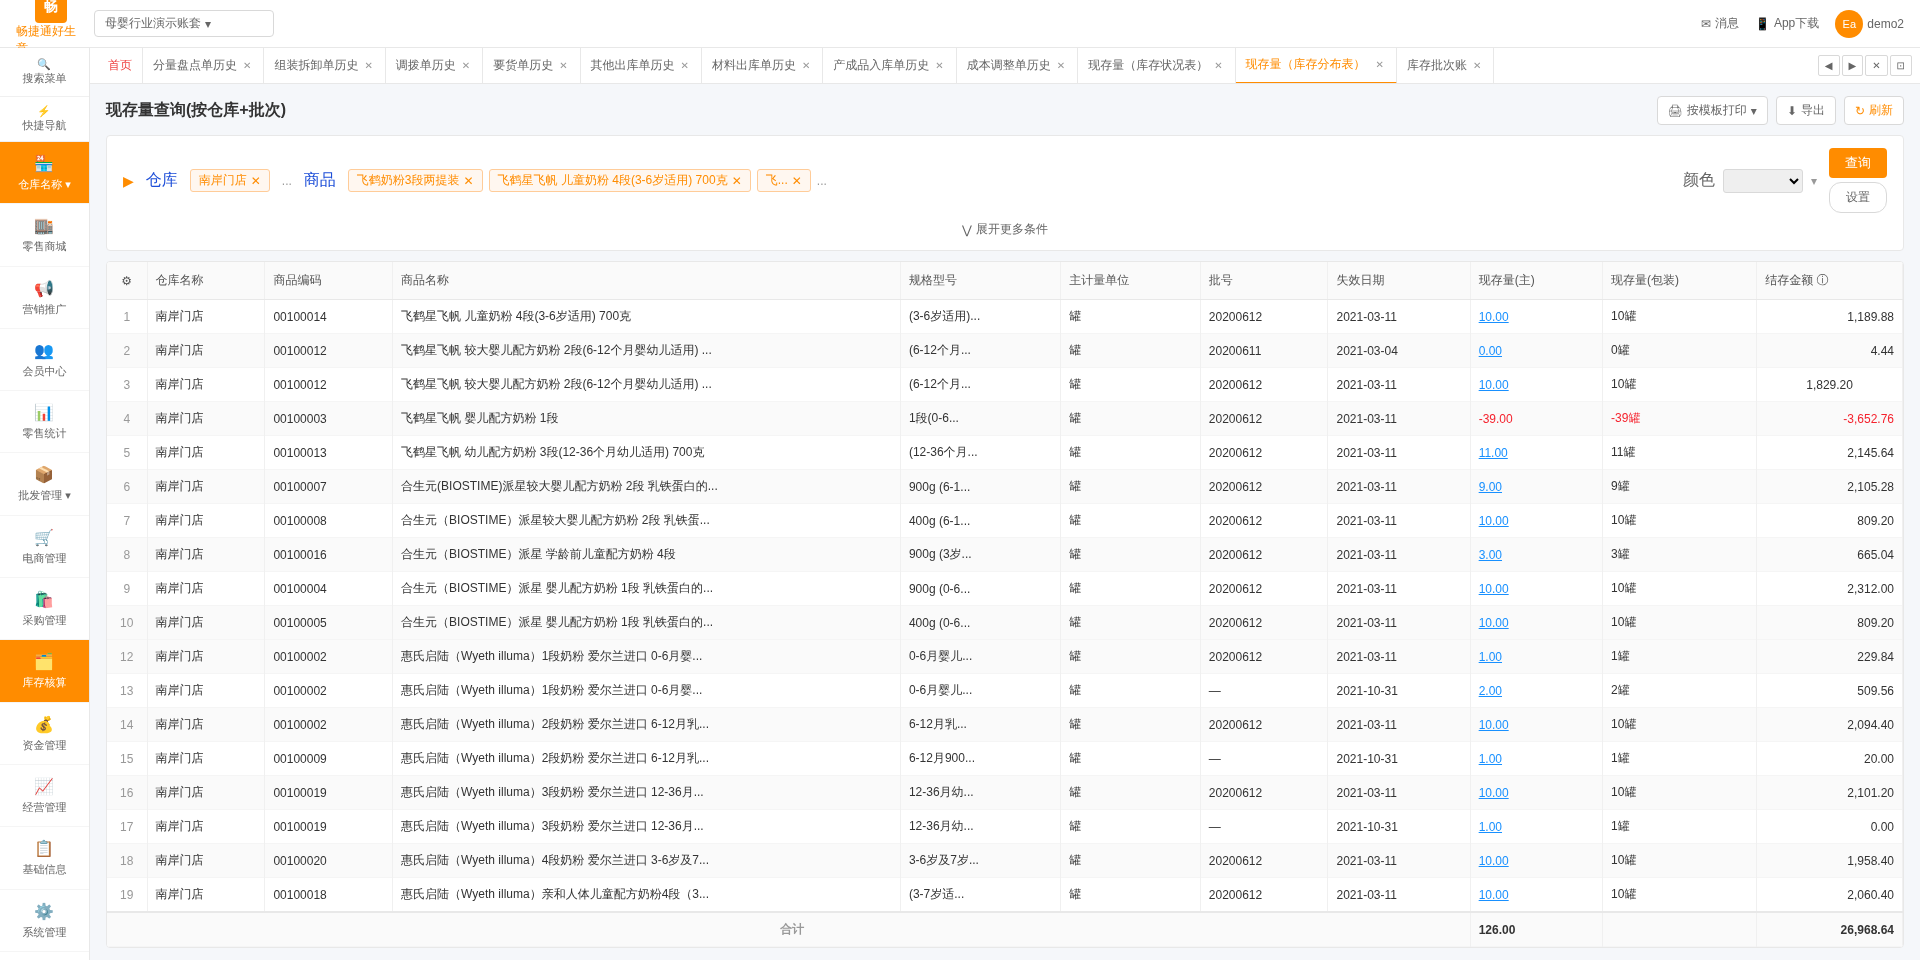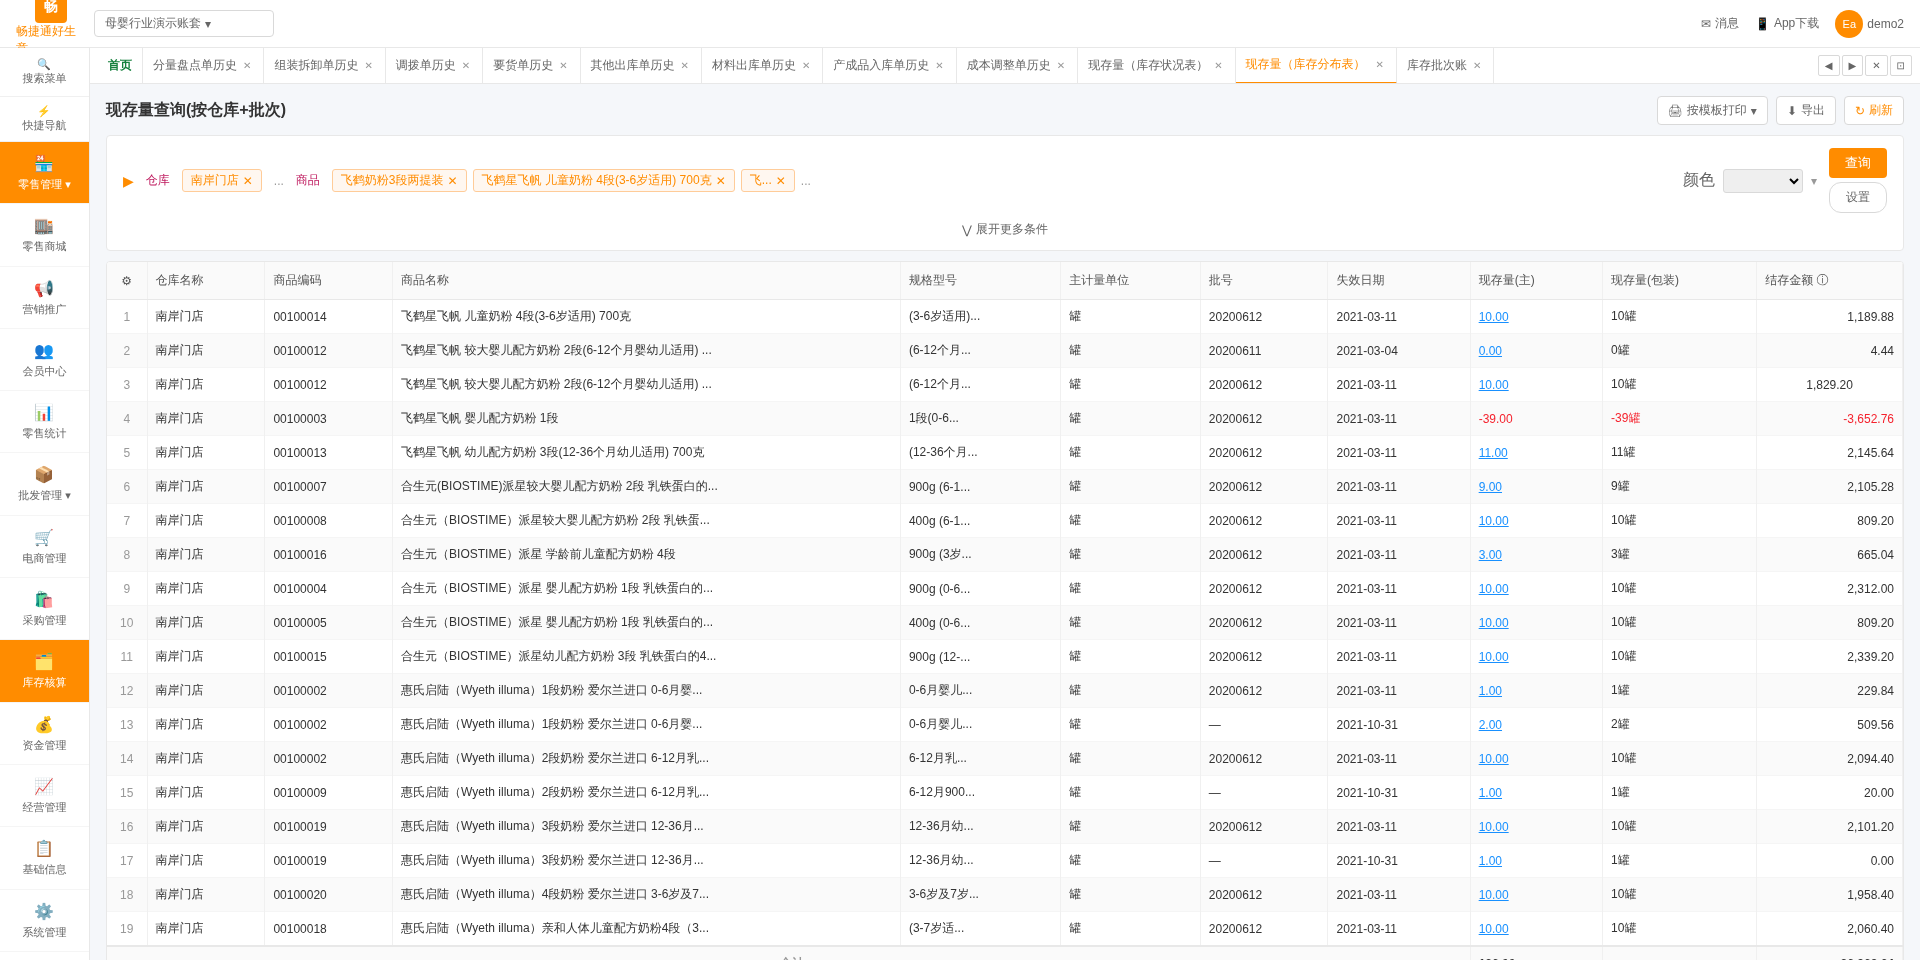--- a/index.html
+++ b/index.html
@@ -56,21 +56,21 @@
       display: flex; align-items: center; padding: 0 8px;
       height: 36px; overflow: hidden;
     }
     .tab-item {
       display: flex; align-items: center; gap: 4px;
       padding: 0 10px; height: 36px; border-right: 1px solid #e8e8e8;
       cursor: pointer; white-space: nowrap; font-size: 12px; color: #666;
       flex-shrink: 0;
     }
     .tab-item.active { color: #ff8c00; border-bottom: 2px solid #ff8c00; gap: 8px; }
-    .tab-item.home { color: #15803d; font-weight: 700; }
+    .tab-item.home { color: #ef4444; font-weight: 400; }
     .tab-close { color: #999; font-size: 10px; cursor: pointer; padding: 1px 2px; }
     .tab-bar-arrows { display: flex; gap: 2px; margin-left: auto; }
     .tab-arrow { padding: 4px 6px; cursor: pointer; color: #666; border: 1px solid #d9d9d9; border-radius: 2px; font-size: 10px; }
 
     
     .page-content { flex: 1; padding: 12px 16px; overflow: auto; background: #f5f7fa; }
 
     
     .page-header {
       display: flex; align-items: center; justify-content: space-between;
@@ -81,21 +81,21 @@
     .btn-template { display: flex; align-items: center; gap: 4px; border: 1px solid #d9d9d9; border-radius: 4px; padding: 5px 10px; cursor: pointer; background: white; color: #666; font-size: 12px; }
     .btn-export { display: flex; align-items: center; gap: 4px; border: 1px solid #d9d9d9; border-radius: 4px; padding: 5px 10px; cursor: pointer; background: white; color: #666; font-size: 12px; }
     .btn-refresh { display: flex; align-items: center; gap: 4px; border: 1px solid #d9d9d9; border-radius: 4px; padding: 5px 10px; cursor: pointer; background: white; color: #ff8c00; font-size: 12px; }
 
     
     .filter-area {
       background: white; border-radius: 4px; padding: 12px 16px;
       margin-bottom: 10px; border: 1px solid #e8e8e8;
     }
     .filter-row { display: flex; align-items: center; gap: 12px; flex-wrap: wrap; }
-    .filter-label { color: #be185d; font-size: 12px; white-space: nowrap; }
+    .filter-label { color: #1d4ed8; font-size: 16px; white-space: nowrap; }
     .filter-tag {
       display: inline-flex; align-items: center; gap: 4px;
       background: #fff7f0; border: 1px solid #ffcc99; border-radius: 3px;
       padding: 2px 8px; color: #ff8c00; font-size: 12px;
     }
     .filter-tag .remove { cursor: pointer; color: #ff8c00; }
     .filter-more { color: #999; cursor: pointer; }
     .filter-product-tags { display: flex; align-items: center; gap: 6px; flex: 1; }
     .filter-expand-btn {
       margin-top: 8px; text-align: center; color: #666; cursor: pointer; font-size: 12px;
@@ -178,21 +178,21 @@
       <div>🔍</div>
       <div>搜索菜单</div>
     </div>
     <div class="sidebar-nav">
       <div>⚡</div>
       <div>快捷导航</div>
     </div>
 
     <div class="sidebar-item" style="background:#ff8c00;color:white;">
       <div class="si-icon">🏪</div>
-      <div class="si-label sidebar-item-with-arrow">零售管理 ▾</div>
+      <div class="si-label sidebar-item-with-arrow">仓库名称 ▾</div>
     </div>
     <div class="sidebar-item">
       <div class="si-icon">🏬</div>
       <div class="si-label">零售商城</div>
     </div>
     <div class="sidebar-item">
       <div class="si-icon">📢</div>
       <div class="si-label">营销推广</div>
     </div>
     <div class="sidebar-item">
@@ -507,33 +507,20 @@
     <td>00100005</td>
     <td style="max-width:280px;overflow:hidden;text-overflow:ellipsis;">合生元（BIOSTIME）派星 婴儿配方奶粉 1段 乳铁蛋白的...</td>
     <td>400g (0-6...</td>
     <td>罐</td>
     <td>20200612</td>
     <td>2021-03-11</td>
     <td class="num-link">10.00</td>
     <td class="">10罐</td>
     <td class="" style="text-align:right;">809.20</td>
   </tr>
-              <tr>
-    <td>11</td>
-    <td>南岸门店</td>
-    <td>00100015</td>
-    <td style="max-width:280px;overflow:hidden;text-overflow:ellipsis;">合生元（BIOSTIME）派星幼儿配方奶粉 3段 乳铁蛋白的4...</td>
-    <td>900g (12-...</td>
-    <td>罐</td>
-    <td>20200612</td>
-    <td>2021-03-11</td>
-    <td class="num-link">10.00</td>
-    <td class="">10罐</td>
-    <td class="" style="text-align:right;">2,339.20</td>
-  </tr>
               <tr class="alt">
     <td>12</td>
     <td>南岸门店</td>
     <td>00100002</td>
     <td style="max-width:280px;overflow:hidden;text-overflow:ellipsis;">惠氏启陆（Wyeth illuma）1段奶粉 爱尔兰进口 0-6月婴...</td>
     <td>0-6月婴儿...</td>
     <td>罐</td>
     <td>20200612</td>
     <td>2021-03-11</td>
     <td class="num-link">1.00</td>

